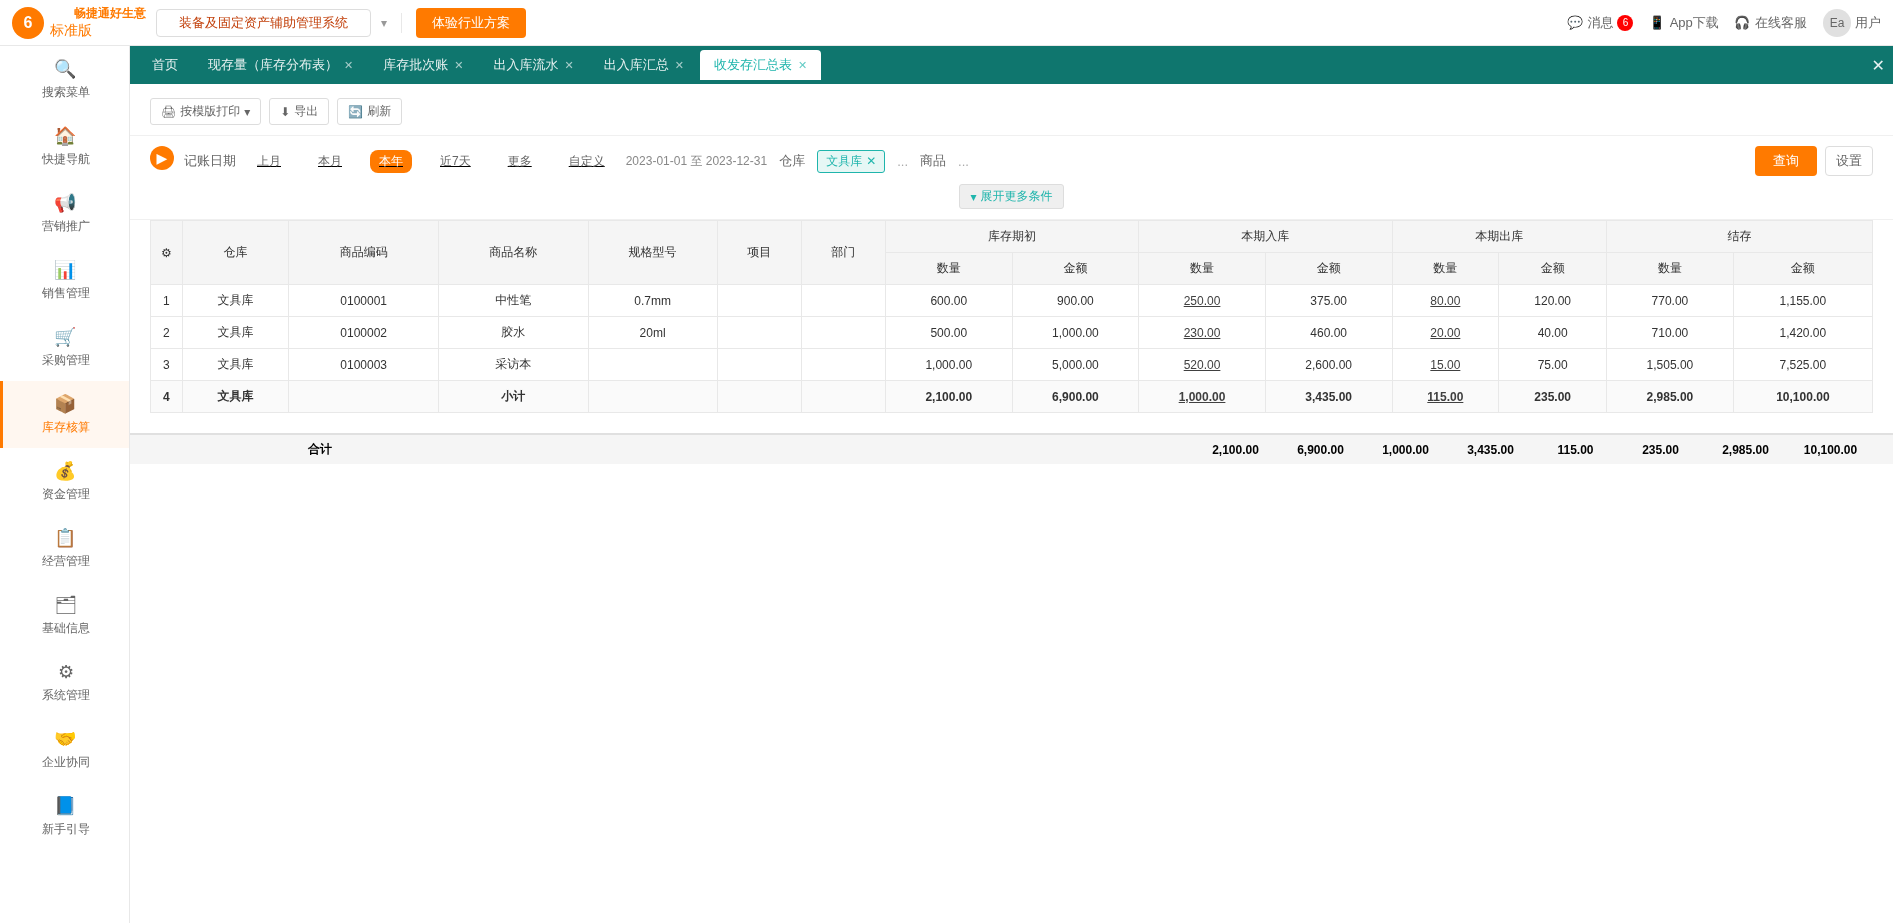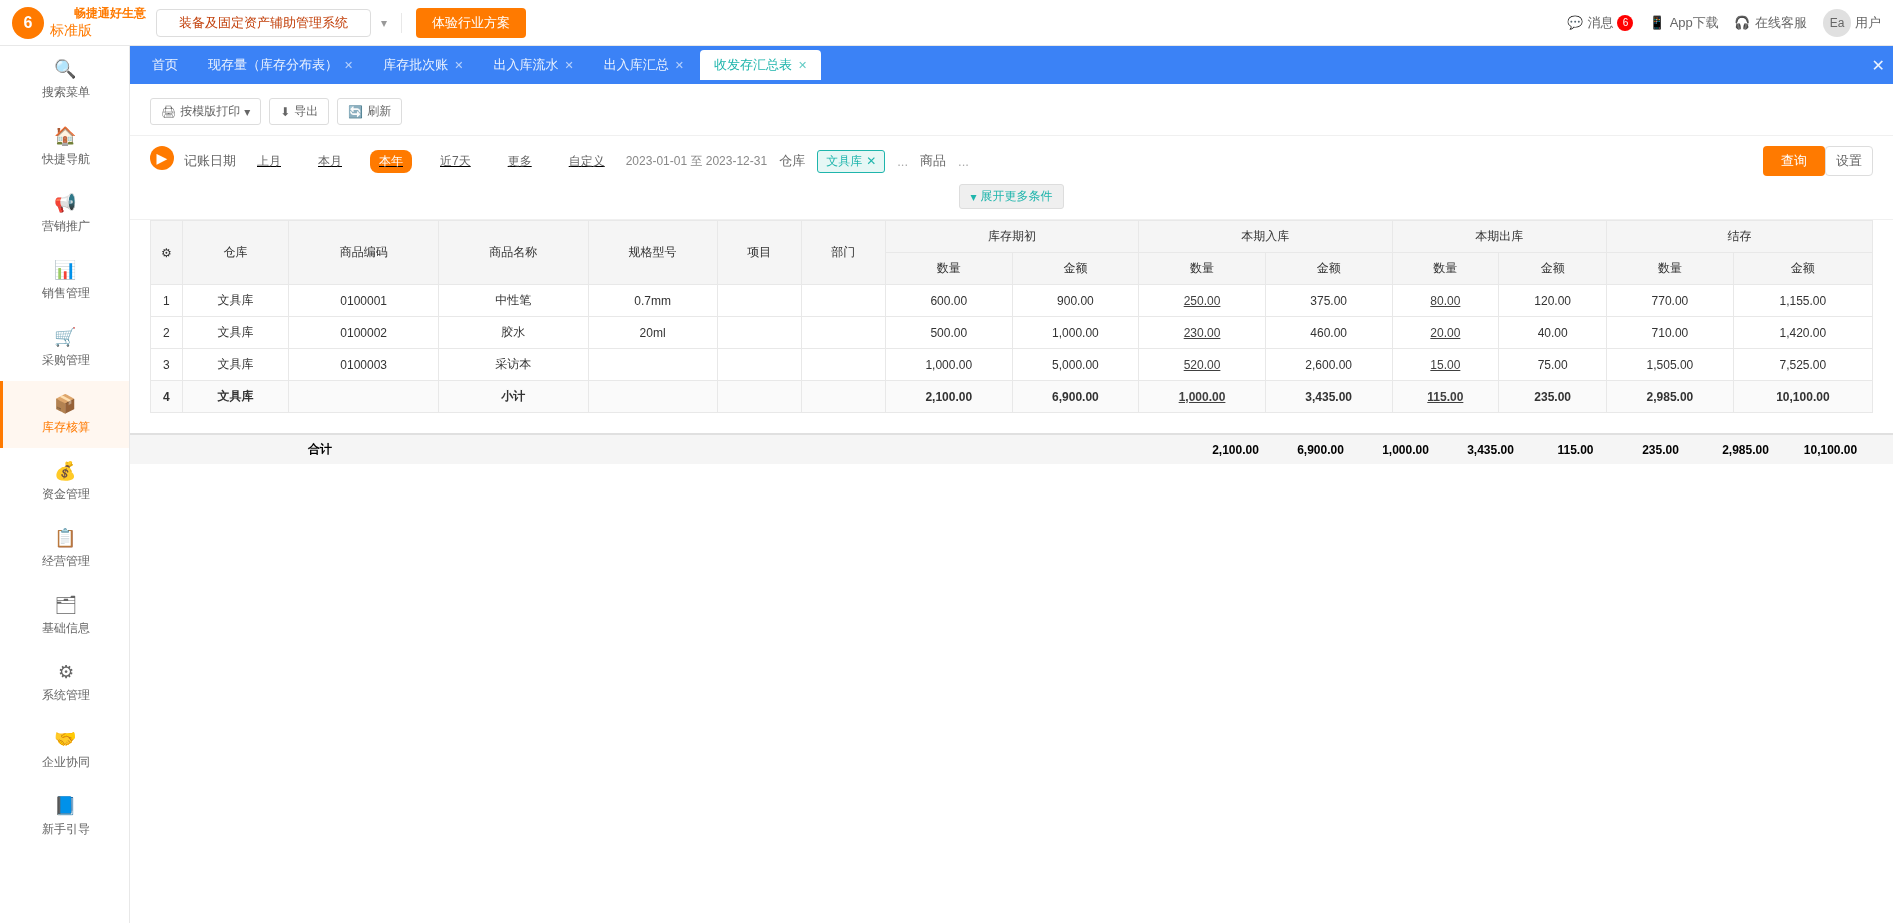--- a/index.html
+++ b/index.html
@@ -22,21 +22,21 @@
     
     .sidebar { width: 130px; background: #fff; border-right: 1px solid #e8e8e8; display: flex; flex-direction: column; }
     .sidebar-item { display: flex; flex-direction: column; align-items: center; padding: 12px 0; cursor: pointer; color: #666; font-size: 12px; gap: 4px; border-left: 3px solid transparent; }
     .sidebar-item.active { color: #ff7a00; border-left: 3px solid #ff7a00; background: #fff7f0; }
     .sidebar-icon { font-size: 18px; }
 
     
     .content-area { flex: 1; display: flex; flex-direction: column; overflow: hidden; }
 
     
-    .tab-bar { display: flex; align-items: center; background: #3b82f6; height: 38px; padding: 0 8px; gap: 2px; }
+    .tab-bar { display: flex; align-items: center; background: #0f766e; height: 38px; padding: 0 8px; gap: 2px; }
     .tab-item { display: flex; align-items: center; padding: 6px 14px; border-radius: 4px 4px 0 0; font-size: 13px; color: rgba(255,255,255,0.85); cursor: pointer; gap: 6px; background: rgba(255,255,255,0.15); }
     .tab-item.active { background: #fff; color: #1fb5ac; }
     .tab-item.plain { background: transparent; color: rgba(255,255,255,0.9); }
     .tab-close { font-size: 11px; opacity: 0.7; }
     .tab-bar-end { margin-left: auto; color: rgba(255,255,255,0.9); font-size: 16px; cursor: pointer; }
 
     
     .page-content { flex: 1; background: #fff; overflow: auto; padding: 0; }
     .page-header { padding: 14px 20px 10px; border-bottom: 1px solid #f0f0f0; }
     .page-title { font-size: 15px; color: #333; font-weight: 500; }
@@ -231,21 +231,21 @@
                 <span class="filter-label">仓库</span>
                 <div class="warehouse-tag">
                   <span>文具库</span>
                   <span class="warehouse-tag-close">✕</span>
                 </div>
                 <span style="color:#aaa;cursor:pointer;">...</span>
 
                 <span class="filter-label">商品</span>
                 <span style="color:#aaa;cursor:pointer;">...</span>
 
-                <div style="display:flex;gap:0;margin-left:auto;">
+                <div style="display:flex;gap:8px;margin-left:auto;">
                   <button class="btn-query">查询</button>
                   <button class="btn-settings">设置</button>
                 </div>
               </div>
             </div>
           </div>
           <div style="display:flex;justify-content:center;margin-top:8px;">
             <button class="expand-more-btn">
               <span>▾</span>
               <span>展开更多条件</span>

